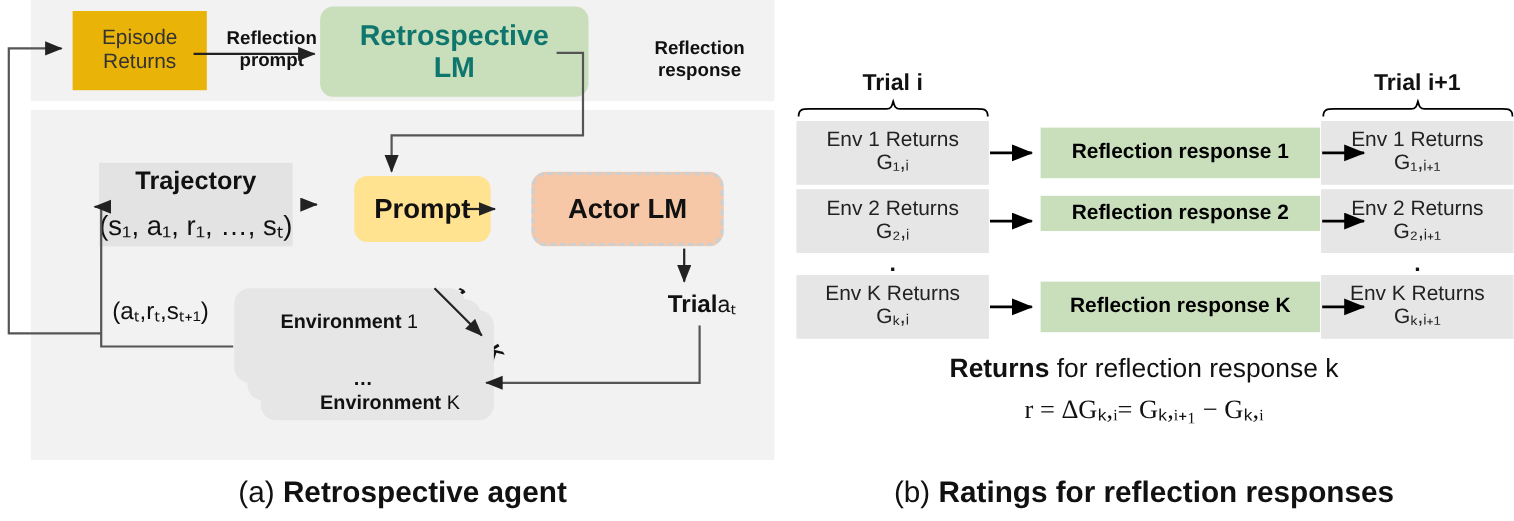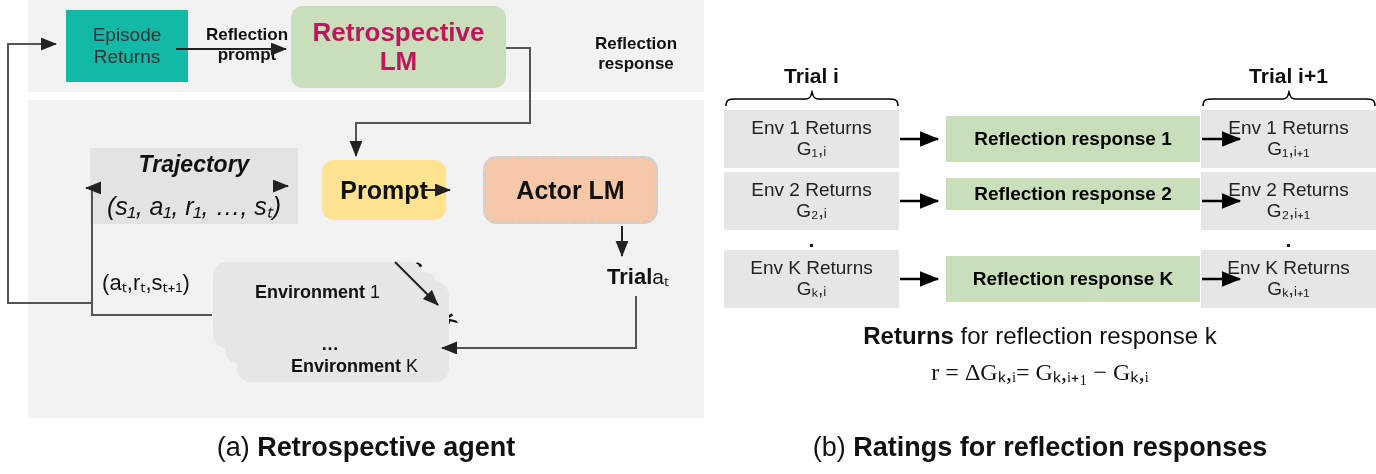--- a/index.html
+++ b/index.html
@@ -11,48 +11,48 @@
   .stage{position:absolute;left:0;top:0;width:1376px;height:474px;}
   .abs{position:absolute;}
 
   
   #panel-a{left:28px;top:0px;width:676px;height:420px;}
   .band{position:absolute;background:#f2f2f2;}
   #band-top{left:0;top:0;width:676px;height:92px;}
   #band-bottom{left:0;top:100px;width:676px;height:318px;}
 
   .graybox{
-    position:absolute;background:#14b8a6;
+    position:absolute;background:#eab308;
     display:flex;flex-direction:column;align-items:center;justify-content:center;
     text-align:center;line-height:1.18;
   }
   #episode-returns{left:38px;top:10px;width:122px;height:72px;font-size:19px;color:#333;}
   #episode-returns span{display:block;}
 
   .roundbox{
     position:absolute;border-radius:12px;
     display:flex;align-items:center;justify-content:center;text-align:center;
     font-weight:bold;line-height:1.12;
   }
   #retrospective-lm{
-    left:263px;top:6px;width:215px;height:82px;background:#c9debb;
-    font-size:26px;color:#be185d;
+    left:263px;top:6px;width:244px;height:82px;background:#c9debb;
+    font-size:26px;color:#0f766e;
   }
   #prompt-box{
     left:294px;top:160px;width:124px;height:60px;background:#ffe390;
     font-size:25px;
   }
   #actor-lm{
     left:455px;top:156px;width:175px;height:68px;background:#f7c8a8;
     font-size:25px;border:3px dashed #cfcfcf;box-sizing:border-box;border-radius:14px;
   }
 
   #trajectory{
-    left:62px;top:148px;width:208px;height:76px;background:#e3e3e3;
-    font-size:16px;color:#111;font-style:italic;
+    left:62px;top:148px;width:176px;height:76px;background:#e3e3e3;
+    font-size:16px;color:#111;
   }
   #trajectory .t-title{font-size:23px;font-weight:bold;}
   #trajectory .t-sub{font-size:25px;font-weight:normal;margin-top:14px;}
 
   .lbl{position:absolute;text-align:center;line-height:1.15;}
   #reflection-prompt-label{left:166px;top:25px;width:106px;font-size:17px;font-weight:bold;}
   #reflection-response-label{left:538px;top:34px;width:140px;font-size:17px;font-weight:bold;}
   #action-label{left:540px;top:264px;width:140px;font-size:22px;font-weight:bold;}
   #action-label .plain{font-weight:normal;font-size:21px;}
   #feedback-tuple{left:48px;top:270px;width:140px;font-size:22px;}

